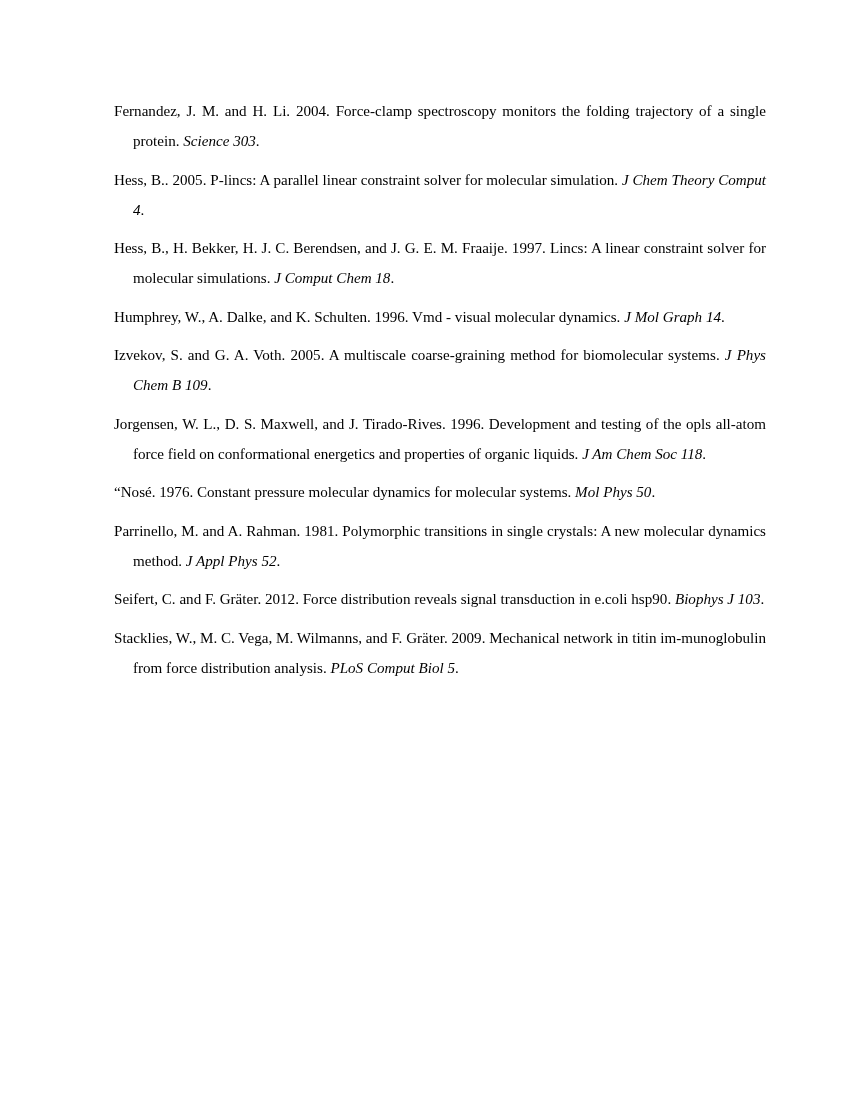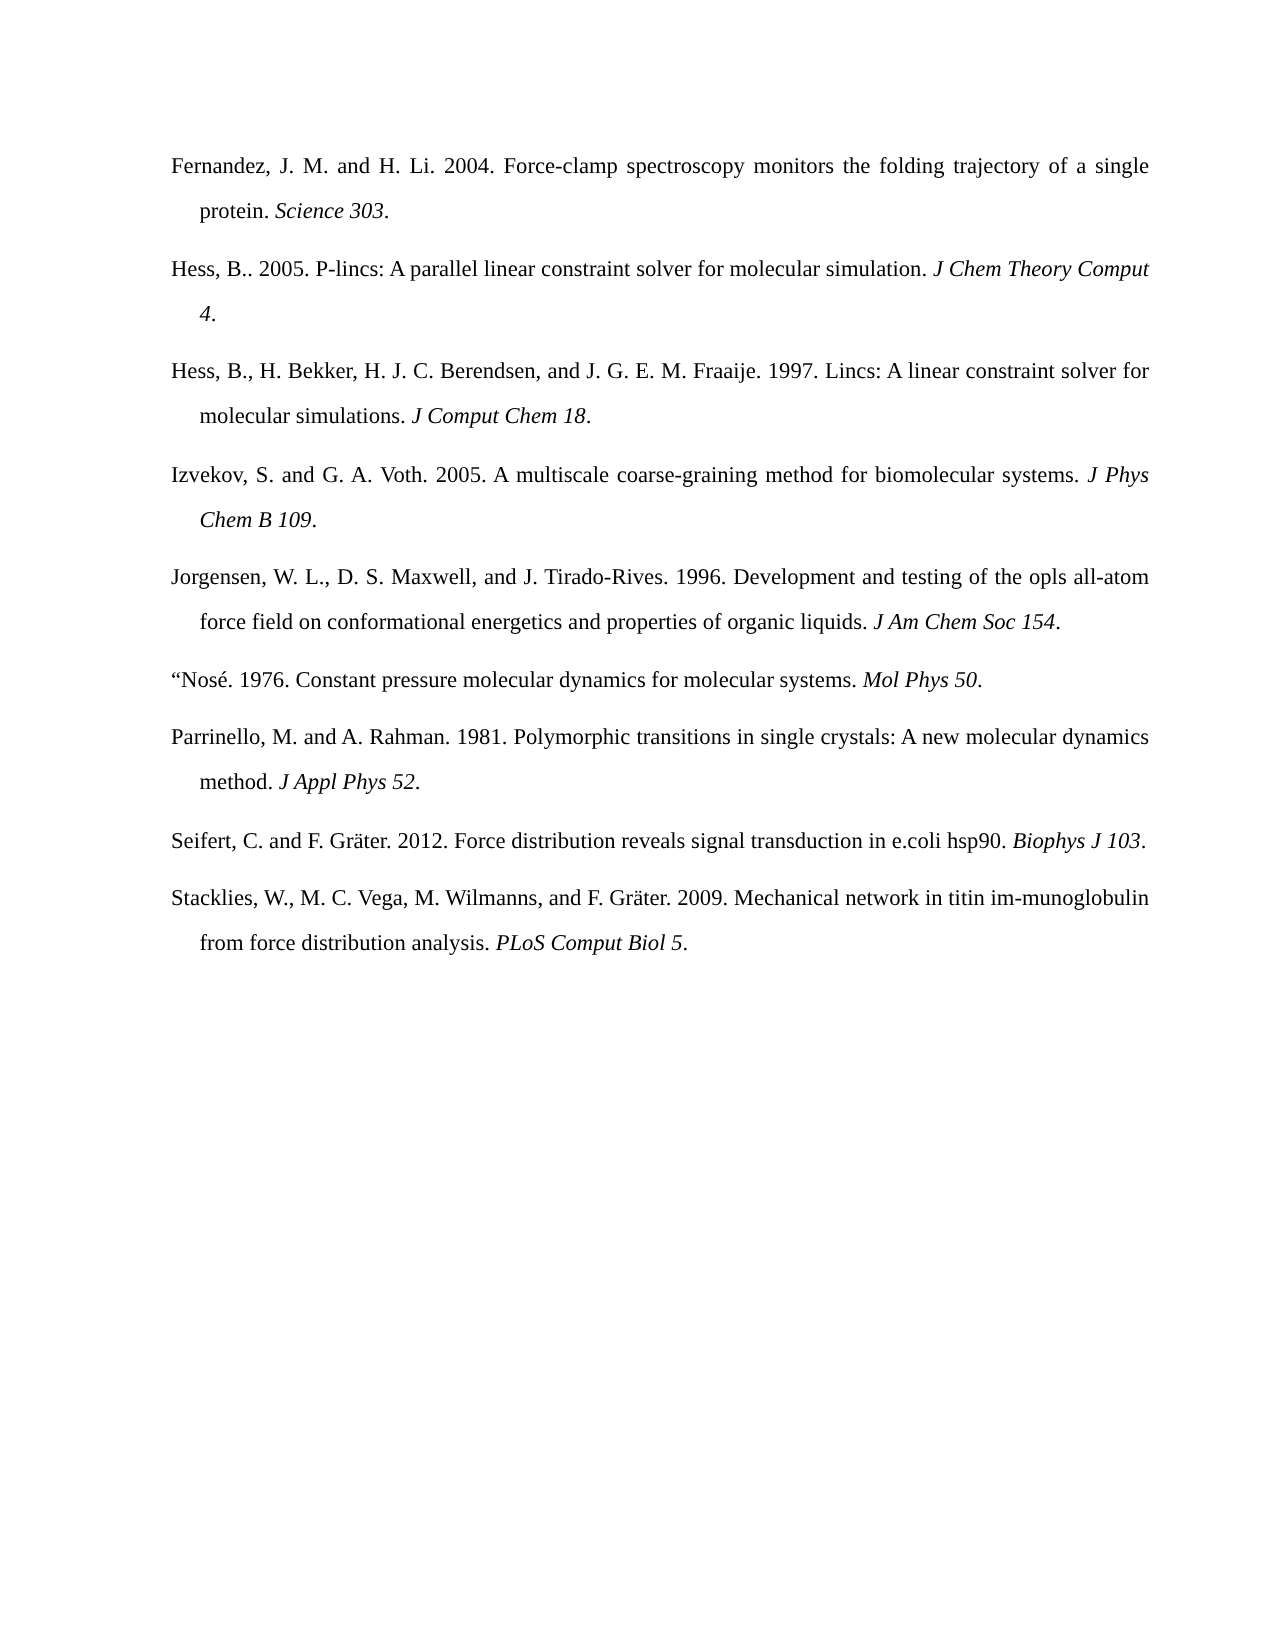--- a/index.html
+++ b/index.html
@@ -59,24 +59,25 @@
 <div class="page">
   <div class="refs">
 
     <p class="ref"><span>Fernandez, J. M. and H. Li. 2004. Force-clamp spectroscopy monitors the folding trajectory of a single protein. </span><span class="jr">Science 303</span><span>.</span></p>
 
     <p class="ref"><span>Hess, B.. 2005. P-lincs: A parallel linear constraint solver for molecular simulation. </span><span class="jr">J Chem Theory Comput 4</span><span>.</span></p>
 
     <p class="ref"><span>Hess, B., H. Bekker, H. J. C. Berendsen, and J. G. E. M. Fraaije. 1997. Lincs: A linear constraint solver for molecular simulations. </span><span class="jr">J Comput Chem 18</span><span>.</span></p>
 
 
+    <p class="ref"><span>Humphrey, W., A. Dalke, and K. Schulten. 1996. Vmd - visual molecular dynamics. </span><span class="jr">J Mol Graph 14</span><span>.</span></p>
 
     <p class="ref"><span>Izvekov, S. and G. A. Voth. 2005. A multiscale coarse-graining method for biomolecular systems. </span><span class="jr">J Phys Chem B 109</span><span>.</span></p>
 
-    <p class="ref"><span>Jorgensen, W. L., D. S. Maxwell, and J. Tirado-Rives. 1996. Development and testing of the opls all-atom force field on conformational energetics and properties of organic liquids. </span><span class="jr">J Am Chem Soc 154</span><span>.</span></p>
+    <p class="ref"><span>Jorgensen, W. L., D. S. Maxwell, and J. Tirado-Rives. 1996. Development and testing of the opls all-atom force field on conformational energetics and properties of organic liquids. </span><span class="jr">J Am Chem Soc 118</span><span>.</span></p>
 
     <p class="ref"><span>“Nosé. 1976. Constant pressure molecular dynamics for molecular systems. </span><span class="jr">Mol Phys 50</span><span>.</span></p>
 
     <p class="ref"><span>Parrinello, M. and A. Rahman. 1981. Polymorphic transitions in single crystals: A new molecular dynamics method. </span><span class="jr">J Appl Phys 52</span><span>.</span></p>
 
     <p class="ref"><span>Seifert, C. and F. Gräter. 2012. Force distribution reveals signal transduction in e.coli hsp90. </span><span class="jr">Biophys J 103</span><span>.</span></p>
 
 
     <p class="ref"><span>Stacklies, W., M. C. Vega, M. Wilmanns, and F. Gräter. 2009. Mechanical network in titin im-munoglobulin from force distribution analysis. </span><span class="jr">PLoS Comput Biol 5</span><span>.</span></p>
 

